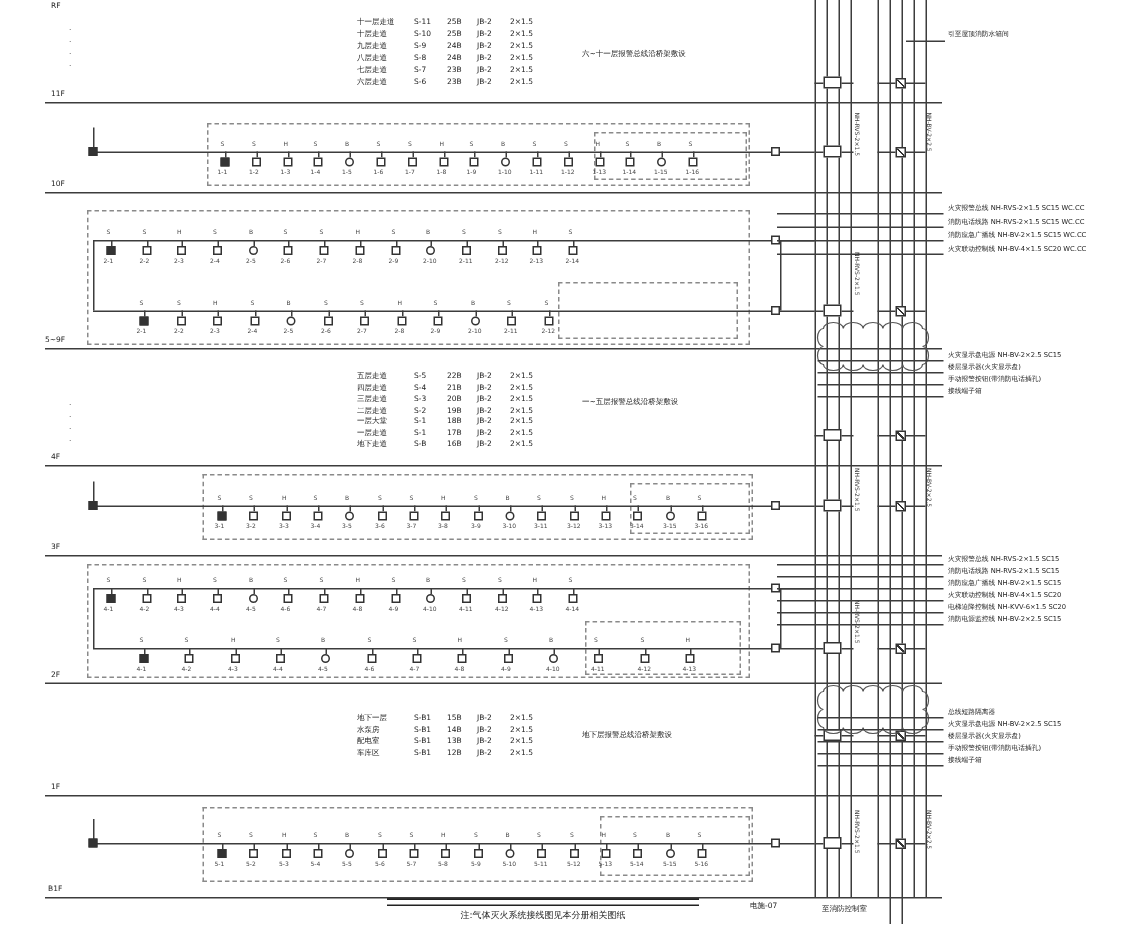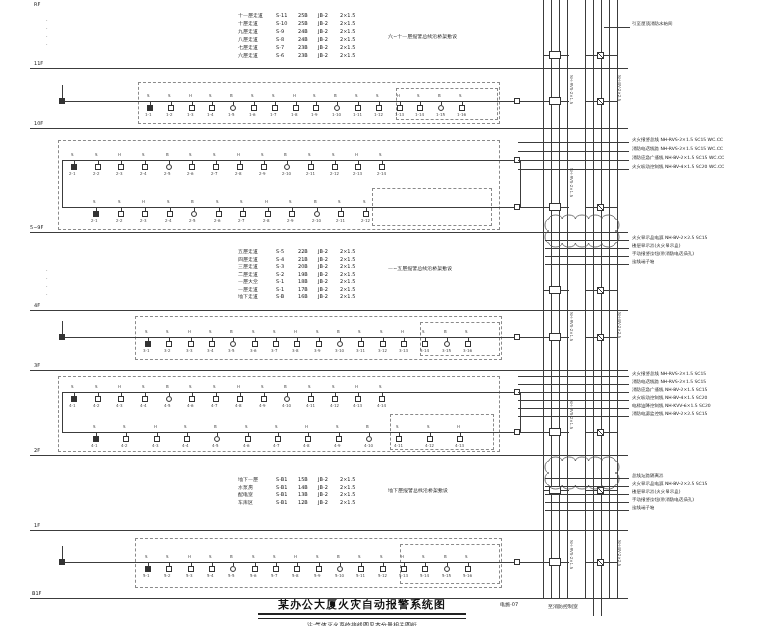--- a/index.html
+++ b/index.html
@@ -25,21 +25,20 @@
   .title-wrap{position:absolute;left:252px;top:597px;width:220px;text-align:center;}
   .dtitle{font-size:11px;font-weight:bold;letter-spacing:1px;color:#111;}
   .dtitle-rule{height:3px;border-top:2px solid #222;border-bottom:1px solid #222;margin:1px 6px 0 6px;}
   .dsub{font-size:6px;margin-top:2px;color:#222;}
 </style>
 </head>
 <body>
 
 <div id="canvas">
   <div class="title-wrap">
-    <div class="dtitle">某办公大厦火灾自动报警系统图</div>
     <div class="dtitle-rule"></div>
     <div class="dsub">注:气体灭火系统接线图见本分册相关图纸</div>
   </div>
 <div class="hl" style="left: 30px; top: 68px; width: 598px; height: 1px;"></div>
     <div class="hl" style="left: 30px; top: 128px; width: 598px; height: 1px;"></div>
     <div class="hl" style="left: 30px; top: 232px; width: 598px; height: 1px;"></div>
     <div class="hl" style="left: 30px; top: 310px; width: 598px; height: 1px;"></div>
     <div class="hl" style="left: 30px; top: 370px; width: 598px; height: 1px;"></div>
     <div class="hl" style="left: 30px; top: 455px; width: 598px; height: 1px;"></div>
     <div class="hl" style="left: 30px; top: 530px; width: 598px; height: 1px;"></div>

